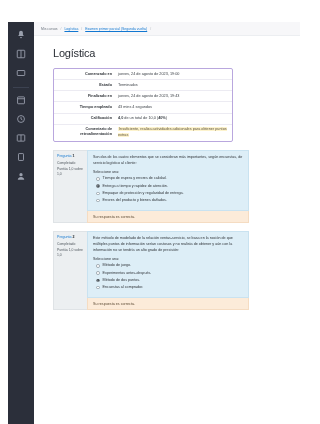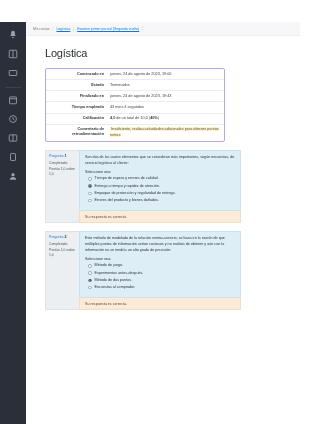--- a/index.html
+++ b/index.html
@@ -6,20 +6,21 @@
   html, body {
     width: 300px; height: 424px;
     background: #ffffff;
     font-family: "Liberation Sans", sans-serif;
     overflow: hidden;
   }
   #page {
     position: relative;
     width: 300px; height: 424px;
     background: #3b82f6;
+    margin-left: 8px;
   }
 
   
   .chrome-gap {
     position: absolute; left: 0; top: 0;
     width: 300px; height: 22px;
     background: #ffffff;
   }
 
   

